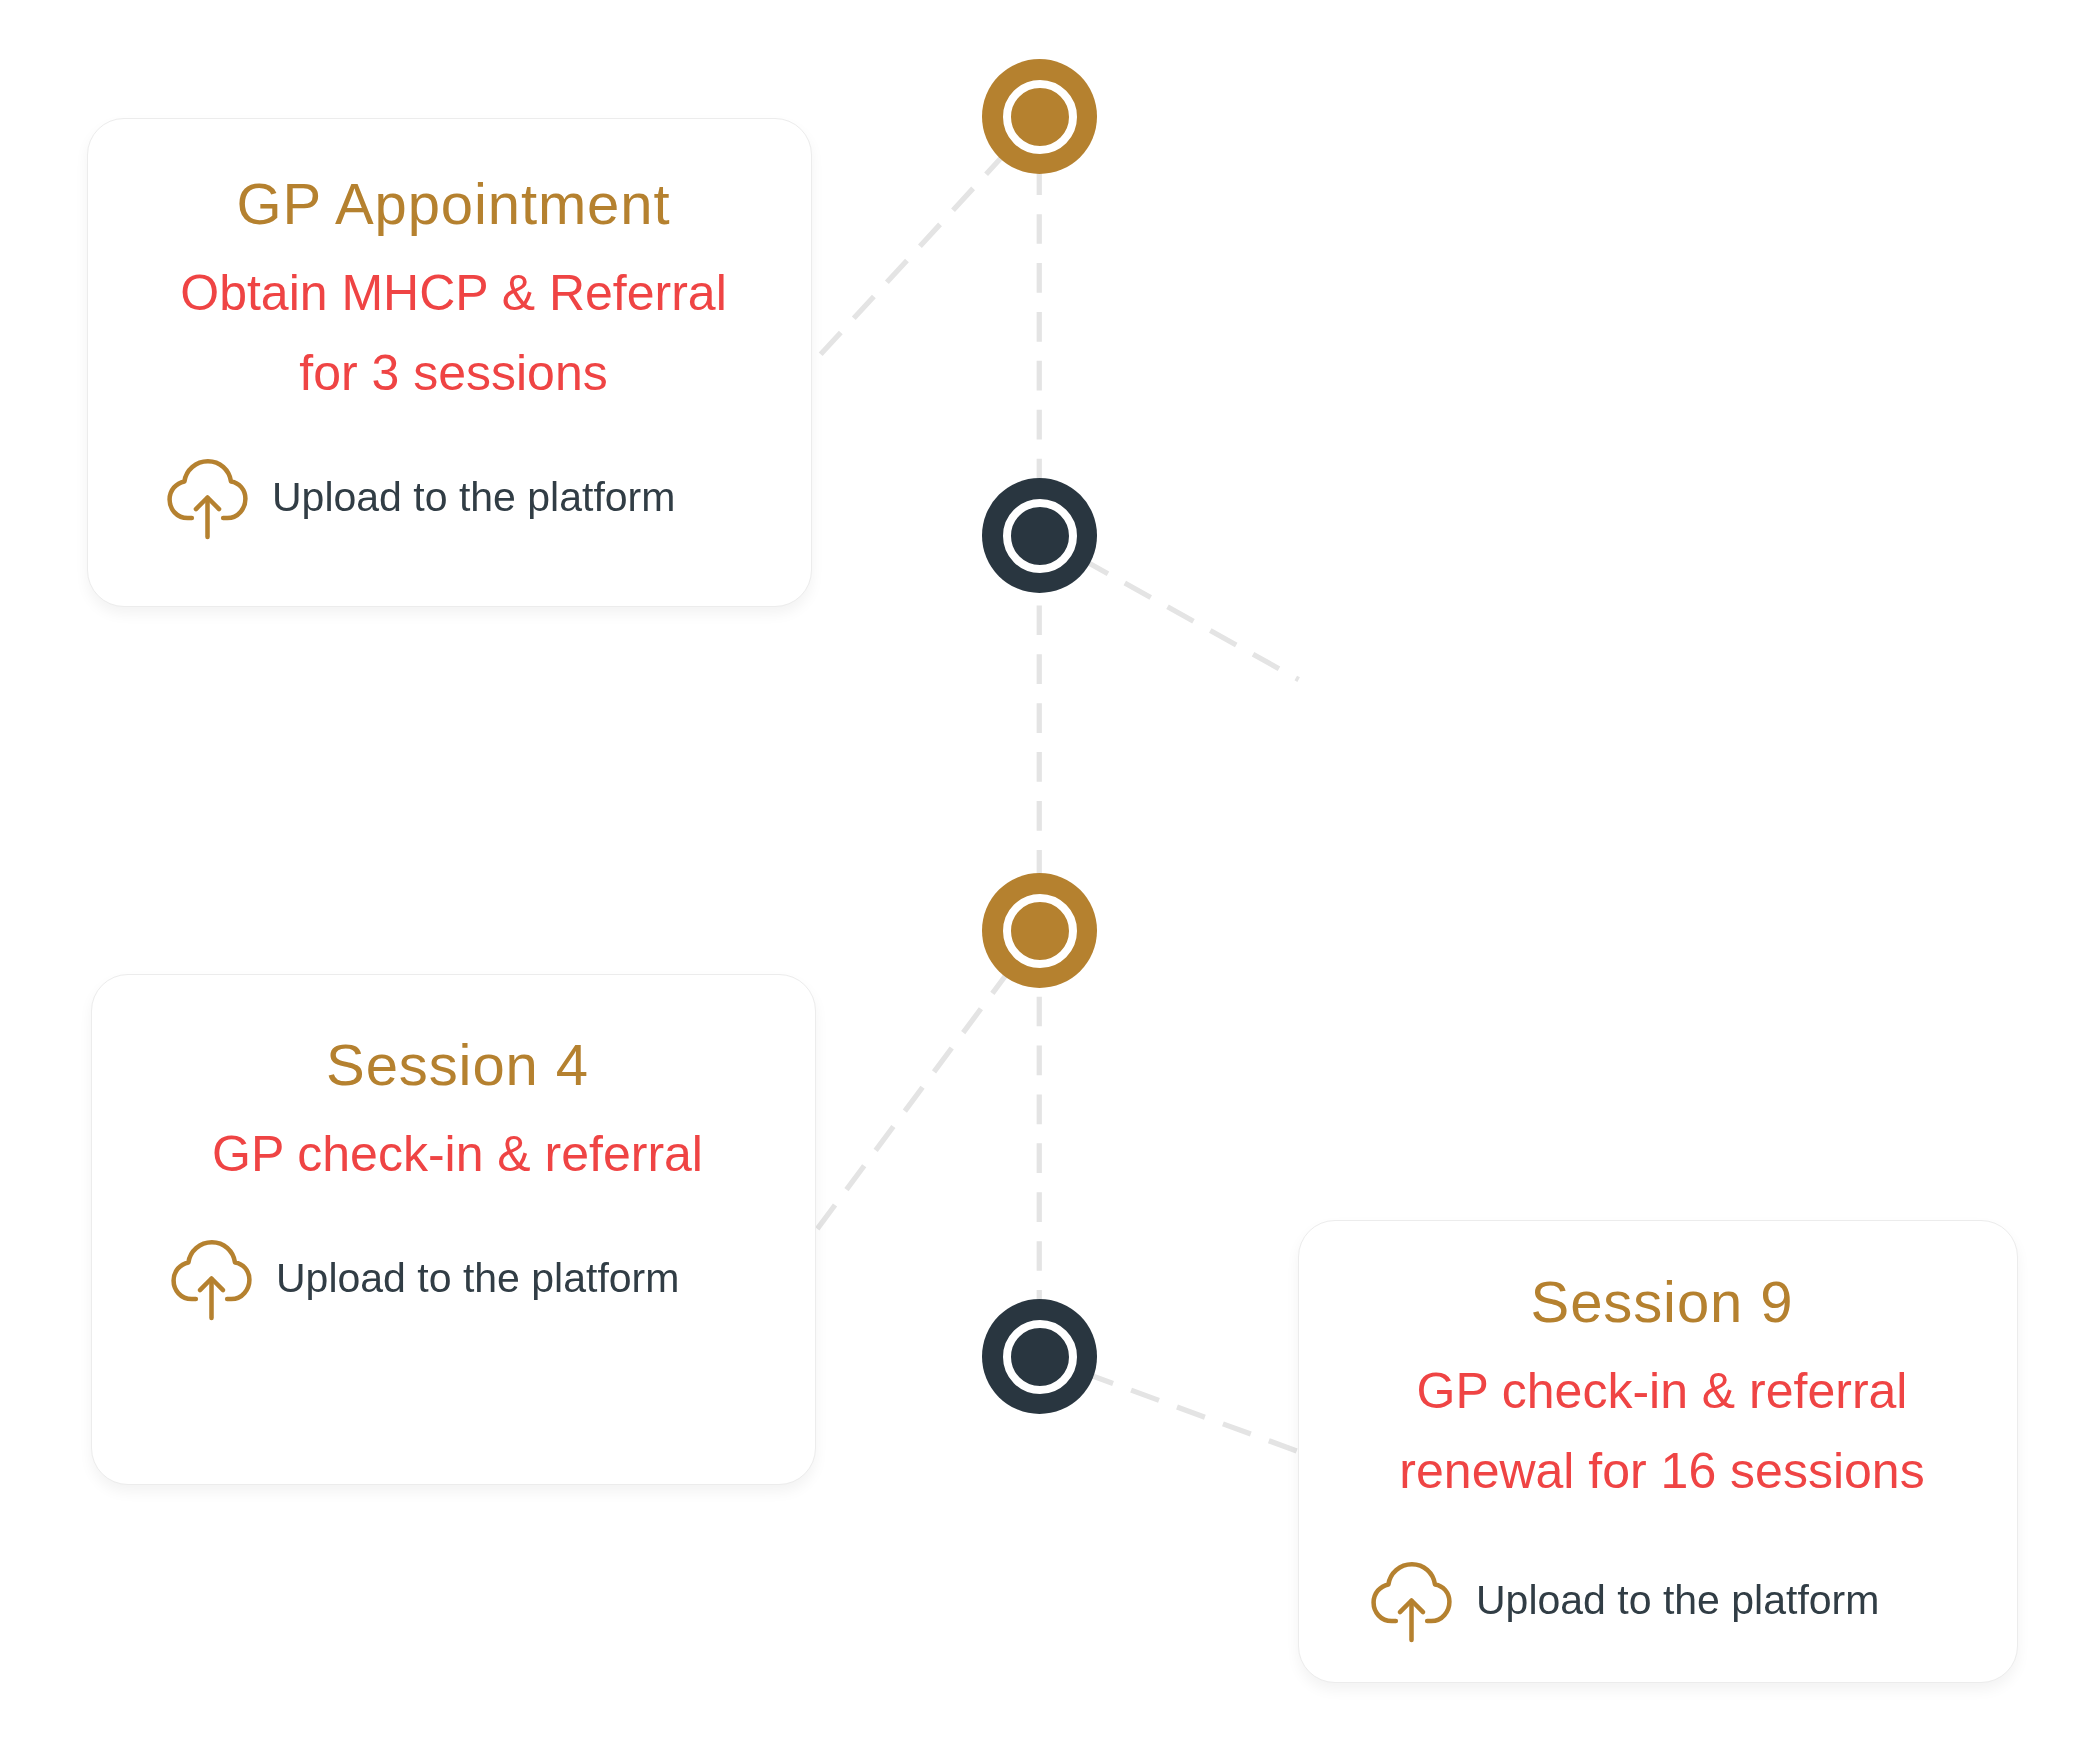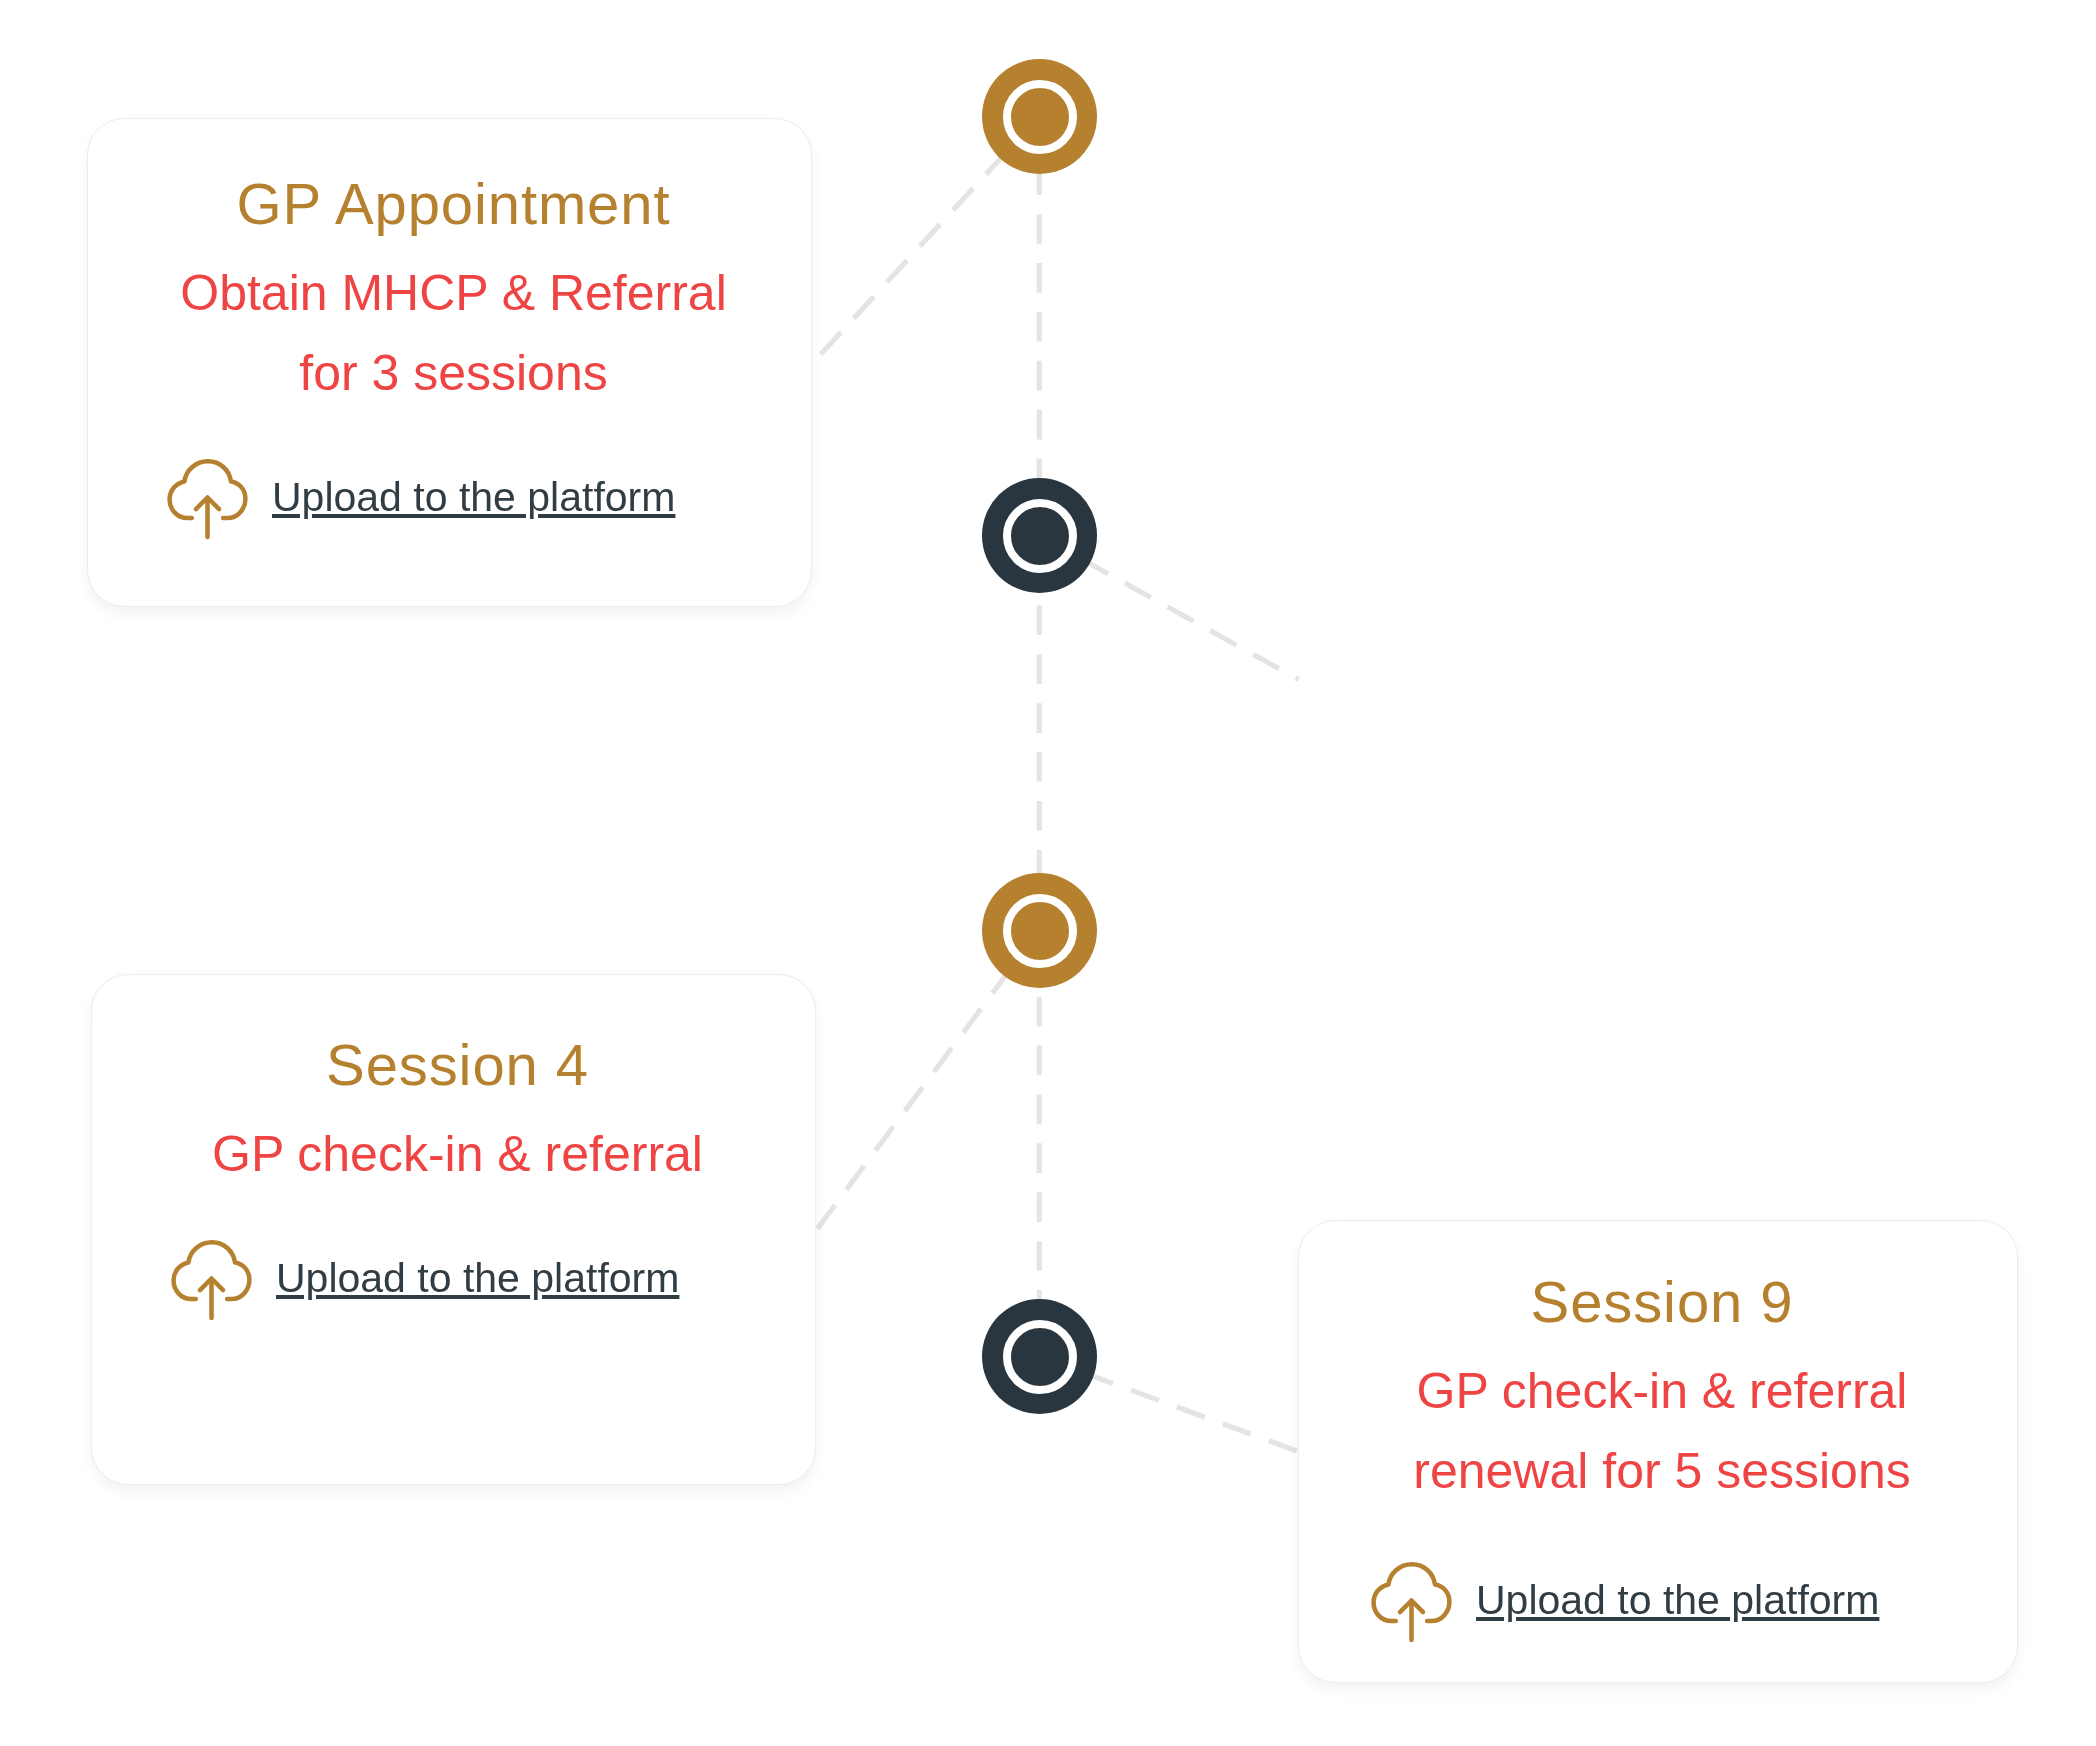--- a/index.html
+++ b/index.html
@@ -91,21 +91,20 @@
     text-align:left;
   }
   #card-4 .upload-row { margin-top:45px; padding-left:63px; }
   .upload-icon { flex:0 0 auto; }
   .upload-icon svg { display:block; }
   .upload-label {
     color:#313d45;
     font-size:41px;
     font-weight:400;
     white-space:nowrap;
-    text-decoration:underline;
   }
 </style>
 </head>
 <body>
 
 <div id="canvas">
 
   <svg id="connector-svg" viewBox="0 0 2400 2000" xmlns="http://www.w3.org/2000/svg">
     <line class="dash-line" x1="1190" y1="133" x2="1190" y2="1553"></line>
     <line class="dash-line" x1="1190" y1="133" x2="931" y2="415"></line>
@@ -147,21 +146,21 @@
         </svg>
       </span>
       <span class="upload-label">Upload to the platform</span>
     </div>
   </div>
 
   <div class="card" id="card-4">
     <div class="card-title">Session 9</div>
     <div class="card-desc">
       <div>GP check-in &amp; referral</div>
-      <div>renewal for 5 sessions</div>
+      <div>renewal for 16 sessions</div>
     </div>
     <div class="upload-row">
       <span class="upload-icon">
         <svg width="83" height="89" viewBox="0 0 100 108" fill="none" stroke="#b5812f" stroke-width="5.5" stroke-linecap="round" stroke-linejoin="round">
           <path d="M31 79 H26 C12.5 79 4 68 4 56.5 C4 45 12 36.5 22 34.5 C24 20.5 36 10 50.5 10 C65 10 76.5 20.5 78.5 34.5 C88.5 36 96 44.5 96 55.5 C96 67 87.5 79 74 79 H69"></path>
           <path d="M50 102 V55"></path>
           <path d="M36 68 L50 54 L64 68"></path>
         </svg>
       </span>
       <span class="upload-label">Upload to the platform</span>

